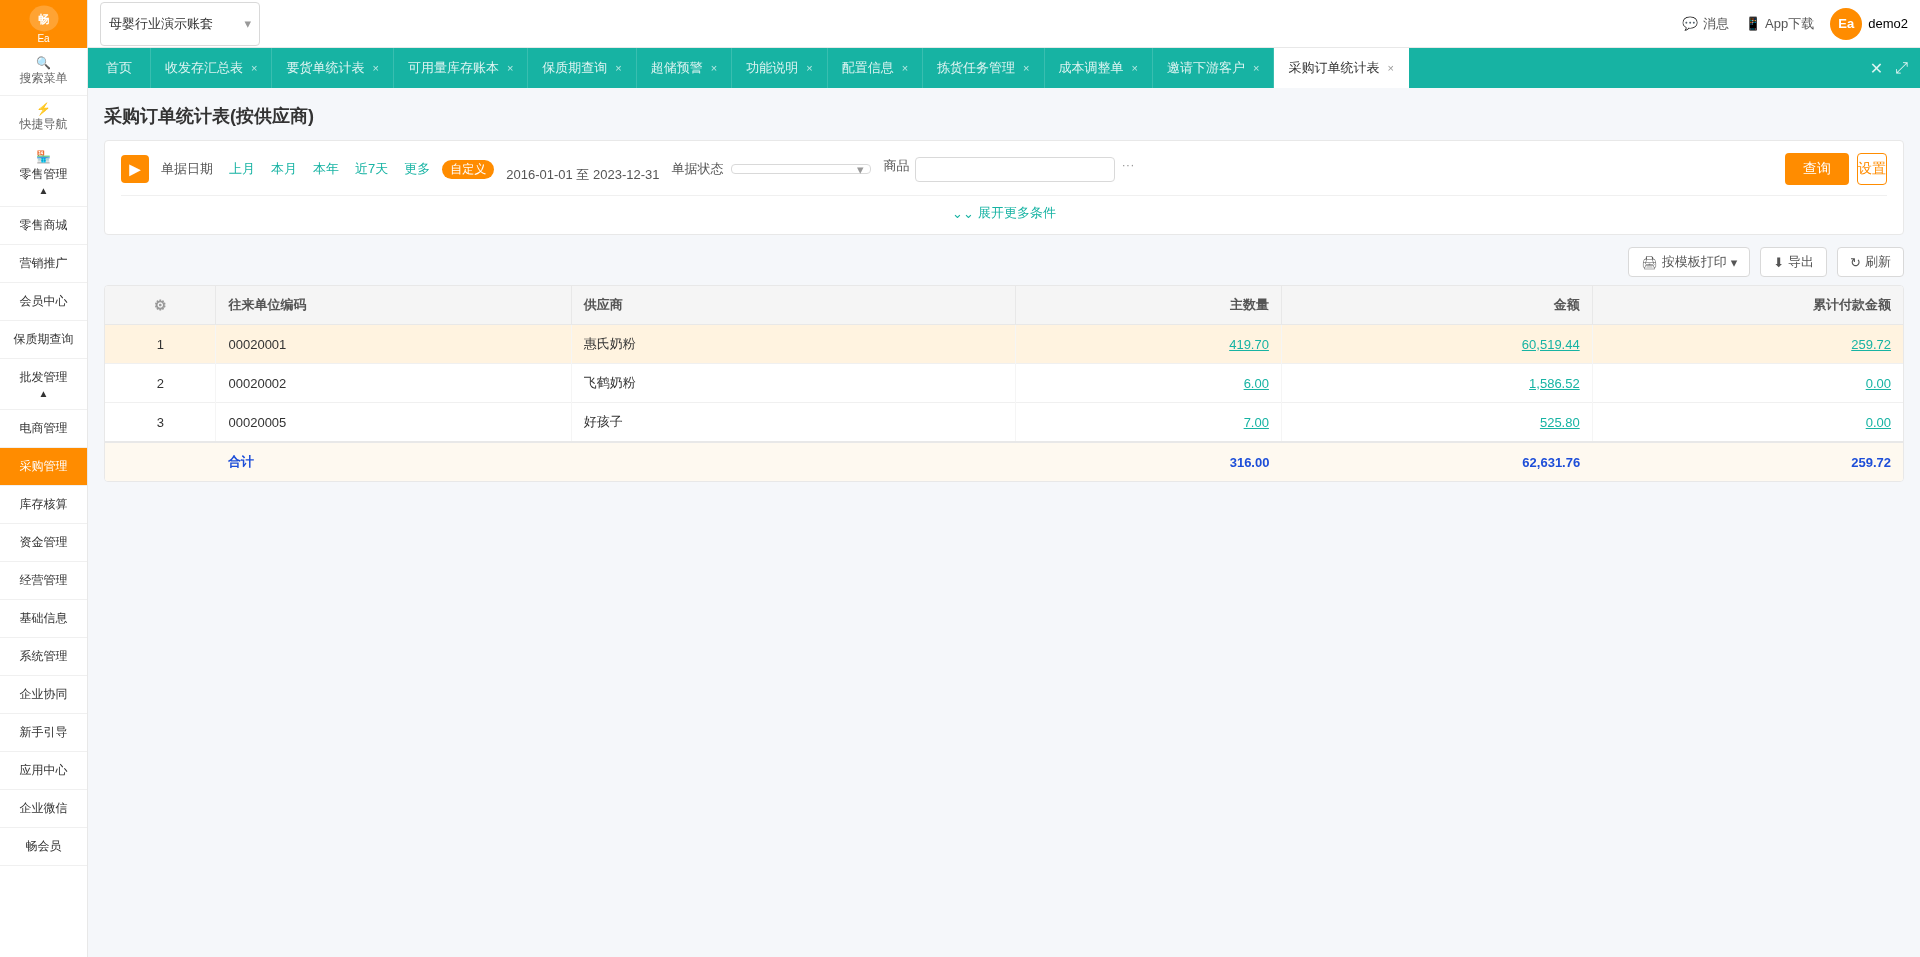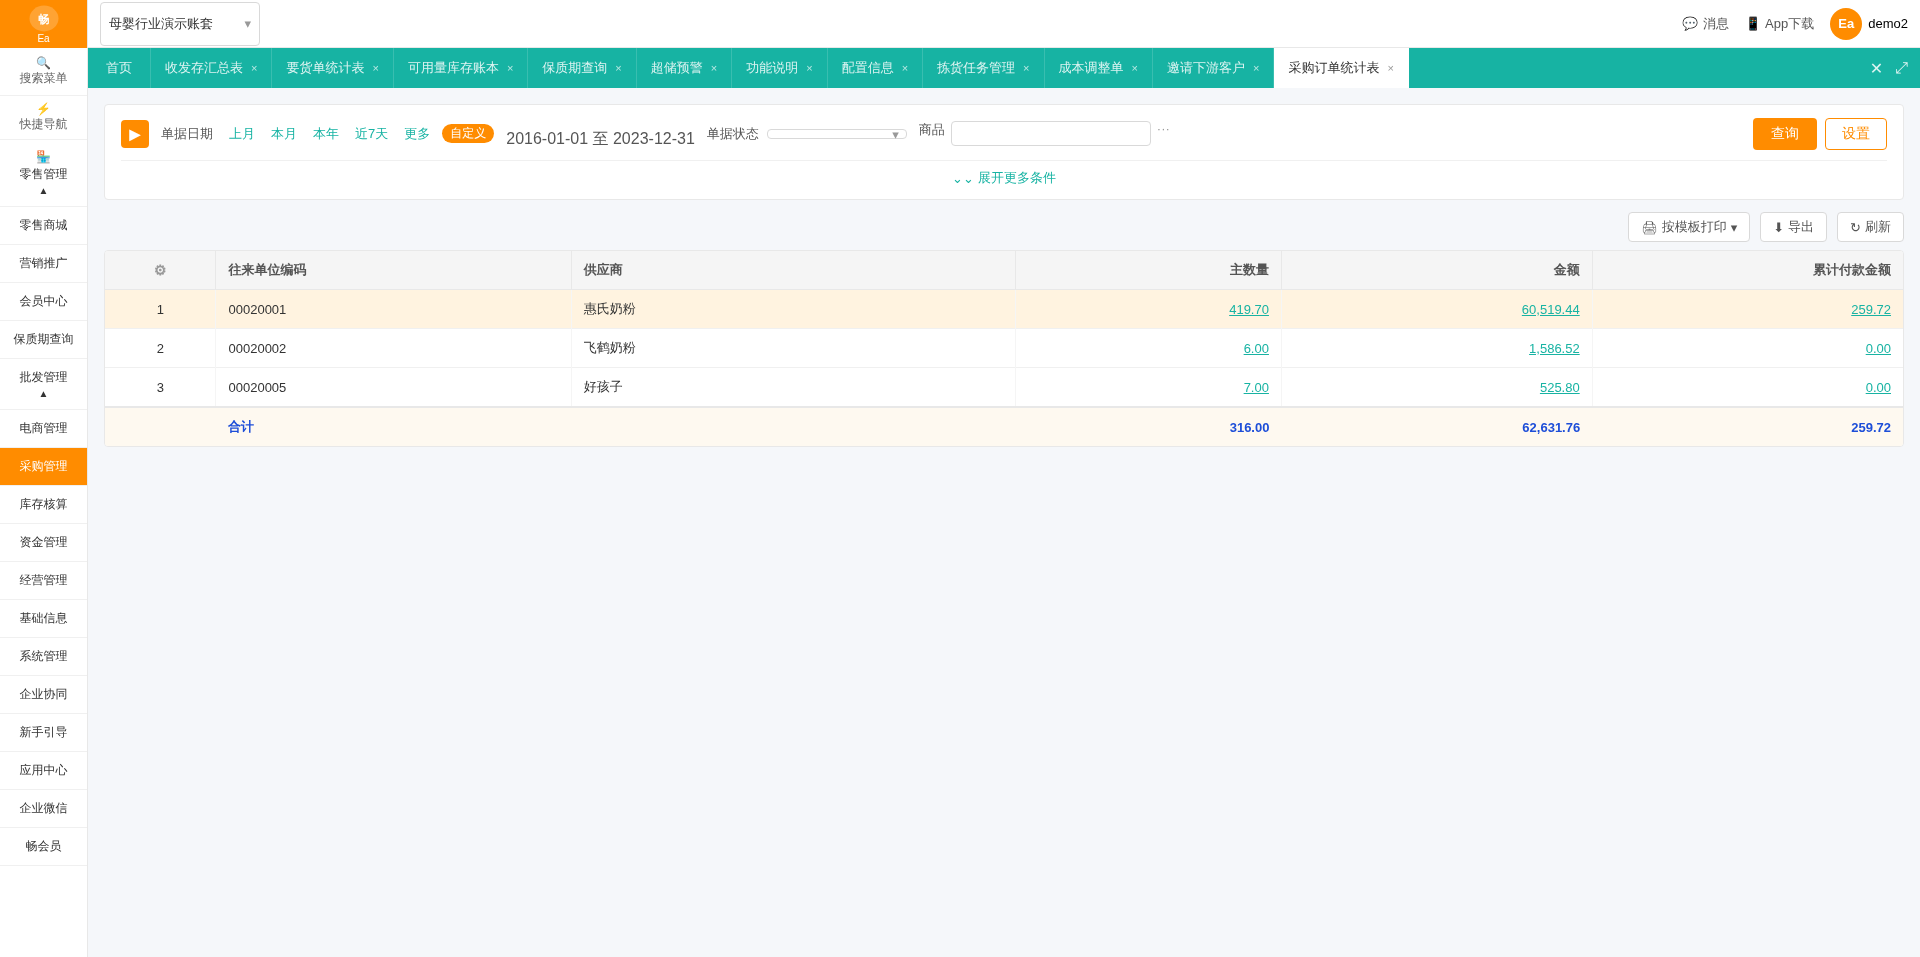--- a/index.html
+++ b/index.html
@@ -230,21 +230,21 @@
     .date-badge {
       background: #ff8c00;
       color: white;
       border-radius: 10px;
       padding: 1px 8px;
       font-size: 12px;
       text-align: right;
     }
     .date-range {
       color: #555;
-      font-size: 16px;
+      font-size: 13px;
       margin-top: 12px;
     }
     .filter-select {
       display: flex;
       align-items: center;
       gap: 8px;
     }
     .select-box {
       border: 1px solid #d9d9d9;
       border-radius: 4px;
@@ -299,21 +299,21 @@
       border-radius: 4px;
       padding: 6px 18px;
       font-size: 14px;
       cursor: pointer;
     }
     .btn-settings {
       background: white;
       color: #ff8c00;
       border: 1px solid #ff8c00;
       border-radius: 4px;
-      padding: 6px 16px;
+      padding: 6px 0;
       font-size: 14px;
       cursor: pointer;
     }
     .expand-more {
       display: flex;
       align-items: center;
       justify-content: center;
       margin-top: 10px;
       padding-top: 8px;
       border-top: 1px solid #f0f0f0;
@@ -567,20 +567,21 @@
       <span>采购订单统计表</span>
       <span class="tab-close">×</span>
     </div>
     <div class="tabbar-actions">
       <span class="tabbar-btn">✕</span>
       <span class="tabbar-btn">⤢</span>
     </div>
   </div>
 
   <div class="content">
+    <div class="page-title">采购订单统计表(按供应商)</div>
 
     <div class="filter-card">
       <div class="filter-row">
         <div class="filter-toggle">▶</div>
         <span class="filter-label">单据日期</span>
         <div class="filter-date-shortcuts">
           <span class="date-shortcut">上月</span>
           <span class="date-shortcut">本月</span>
           <span class="date-shortcut">本年</span>
           <span class="date-shortcut">近7天</span>

